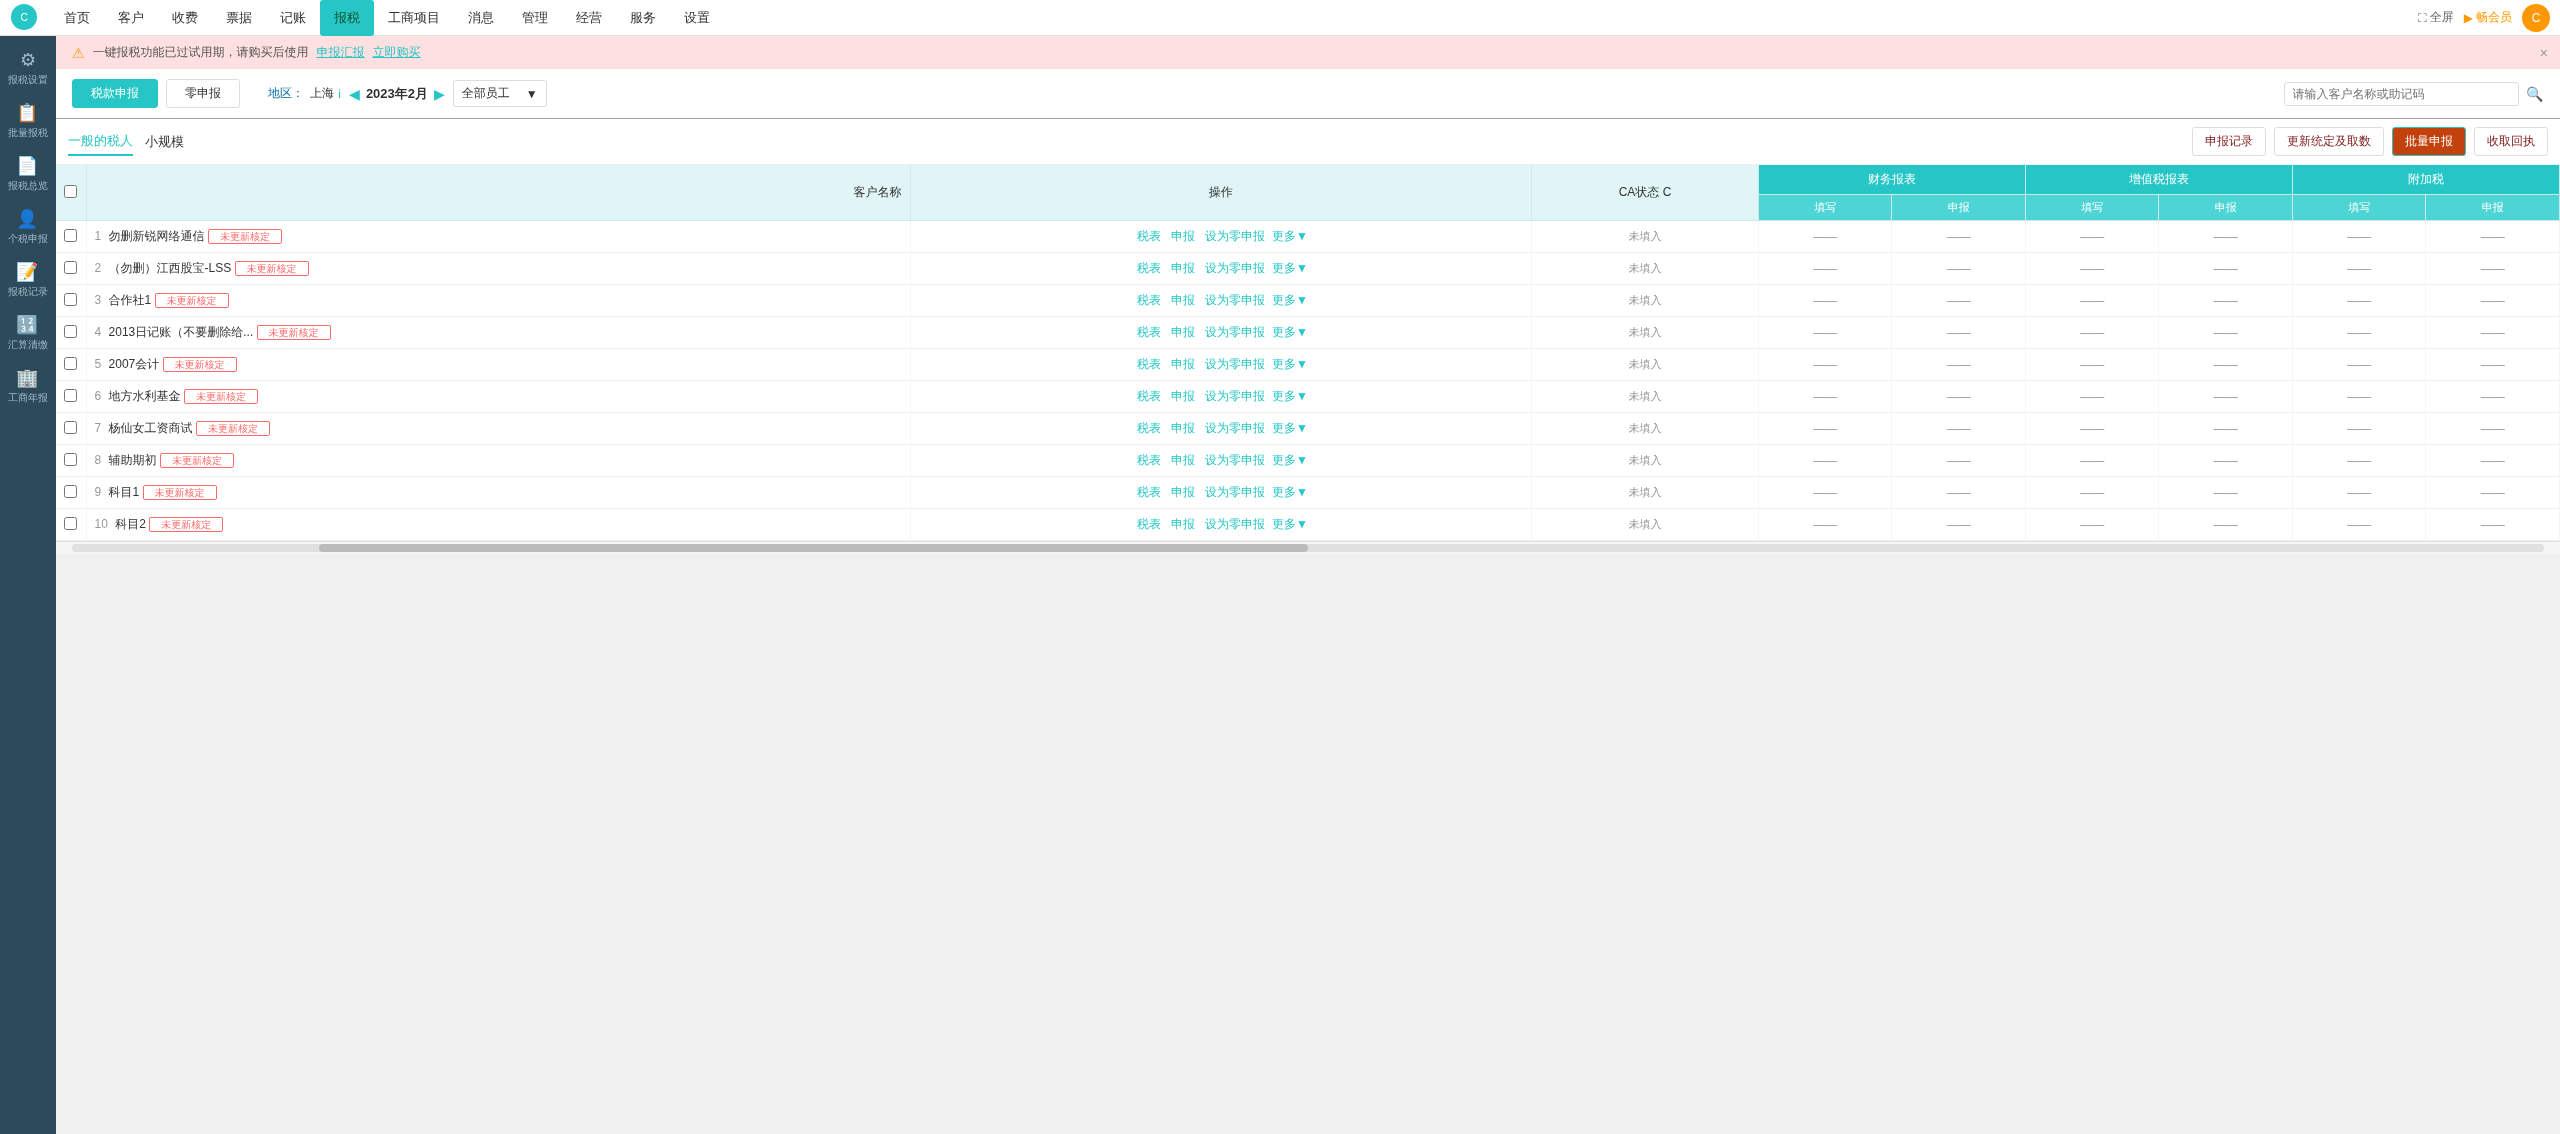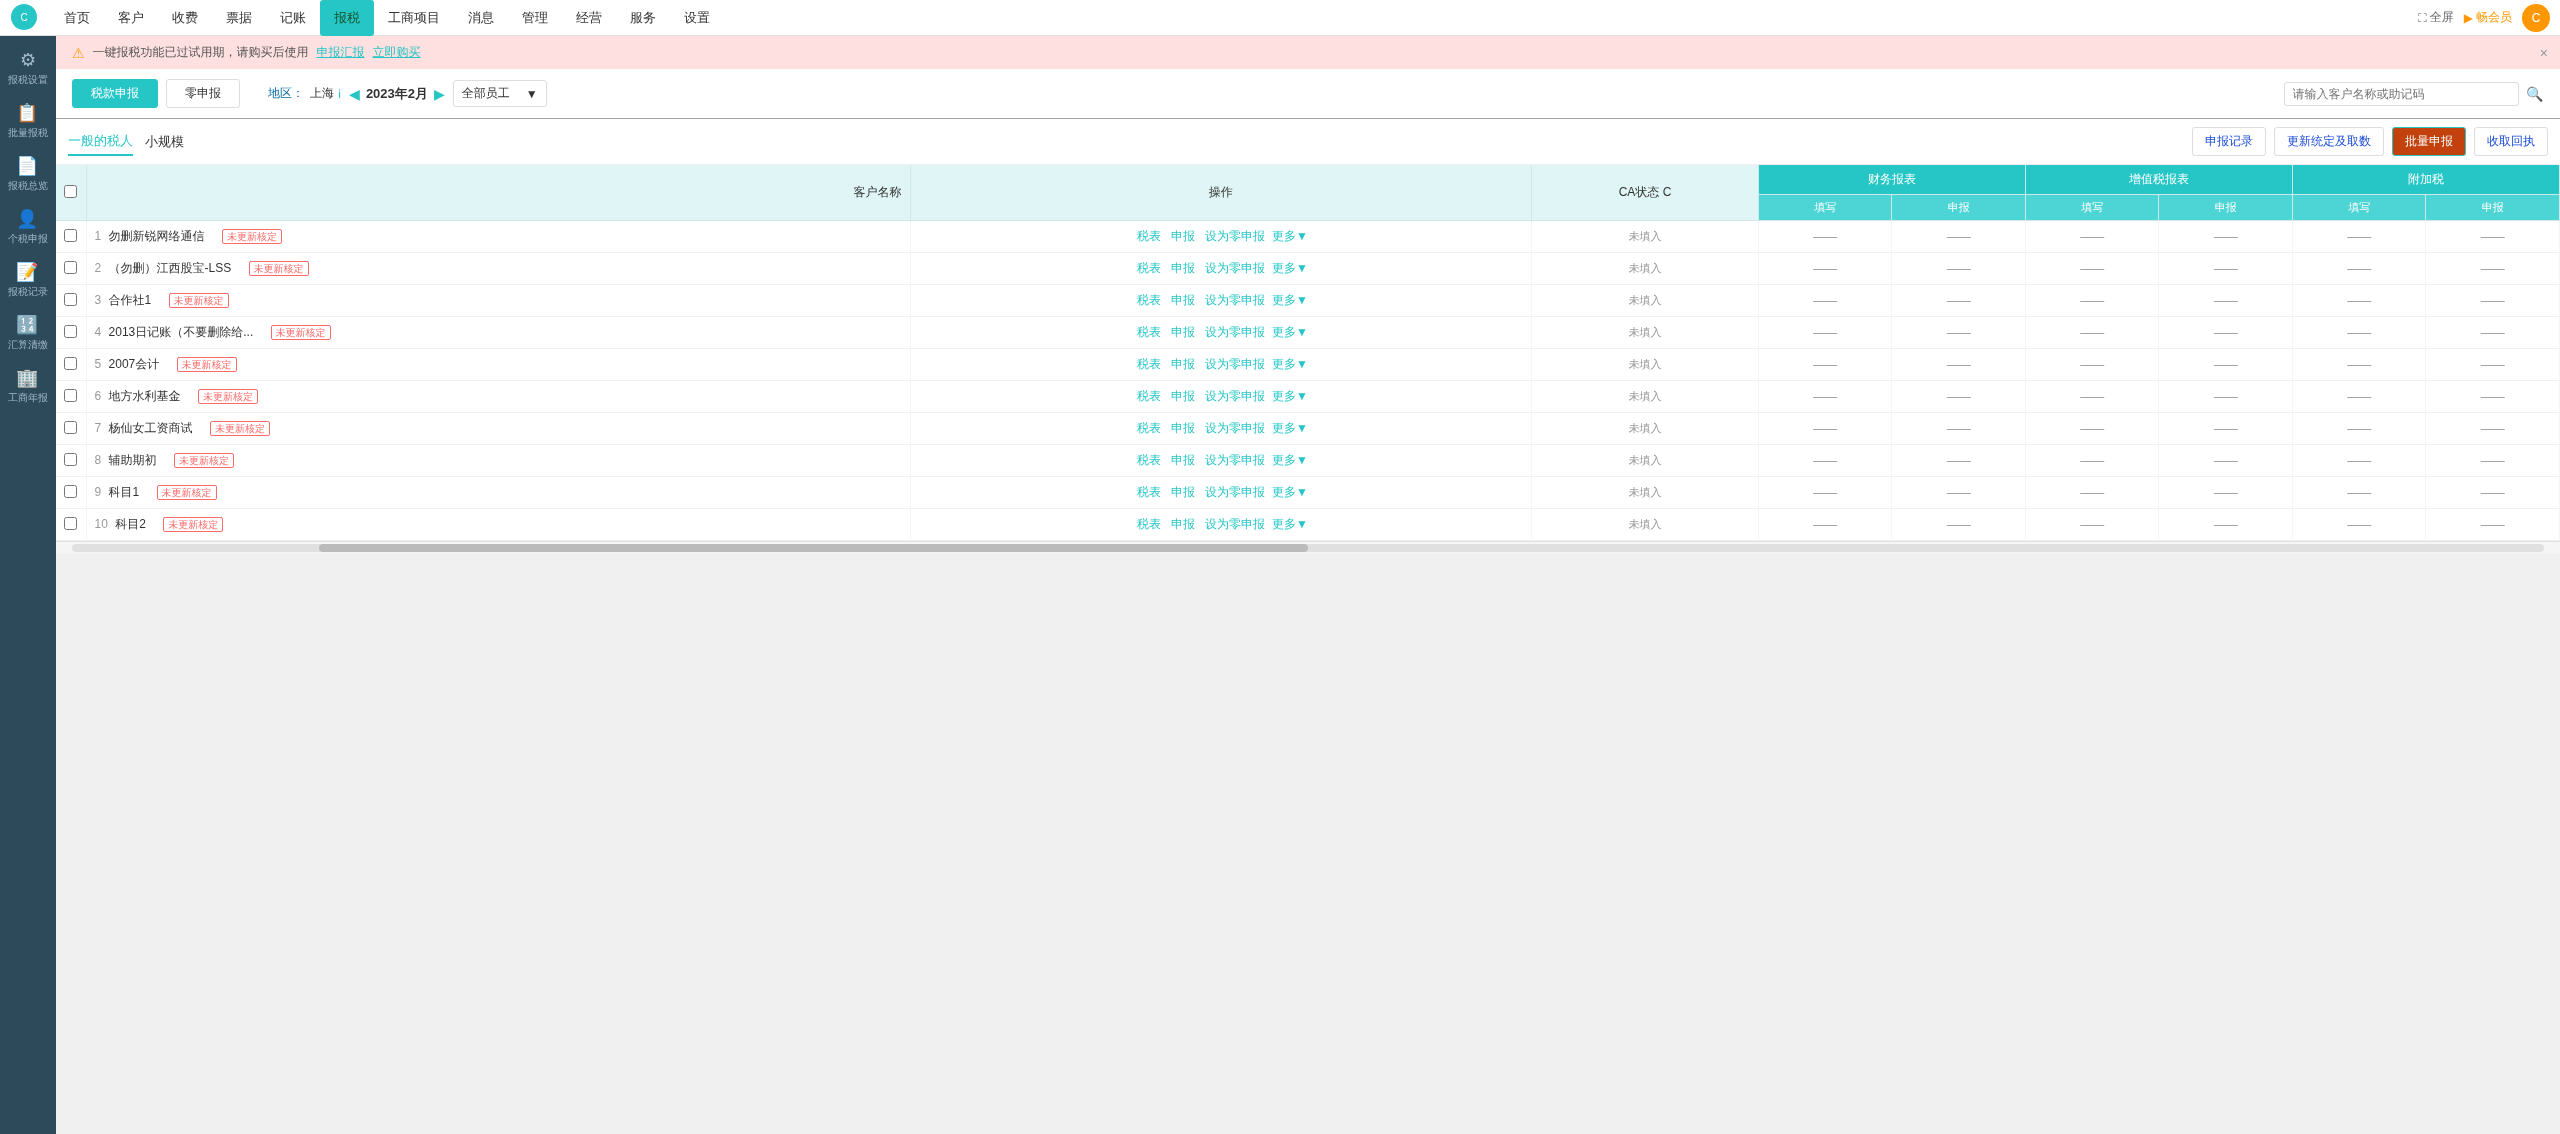--- a/index.html
+++ b/index.html
@@ -52,35 +52,35 @@
     .staff-select { border: 1px solid #ddd; border-radius: 3px; padding: 4px 8px; font-size: 12px; color: #333; cursor: pointer; display: flex; align-items: center; gap: 16px; min-width: 90px; background: #fff; }
     .spacer { flex: 1; }
     .search-input { border: 1px solid #ddd; border-radius: 3px; padding: 4px 8px; font-size: 12px; width: 235px; outline: none; }
     .search-btn { background: none; border: none; cursor: pointer; color: #999; font-size: 14px; }
 
     
     .type-tabs { display: flex; align-items: center; padding: 8px 12px; gap: 12px; border-bottom: 1px solid #f0f0f0; }
     .type-tab { font-size: 13px; color: #333; cursor: pointer; padding: 4px 0; }
     .type-tab.active { color: #26c6c6; border-bottom: 2px solid #26c6c6; }
     .type-tabs-right { margin-left: auto; display: flex; gap: 8px; }
-    .action-btn { padding: 5px 12px; border-radius: 3px; border: 1px solid #ddd; background: #fff; cursor: pointer; font-size: 12px; color: #1d4ed8; }
+    .action-btn { padding: 5px 12px; border-radius: 3px; border: 1px solid #ddd; background: #fff; cursor: pointer; font-size: 12px; color: #7f1d1d; }
     .action-btn.primary { background: #c2410c; color: #fff; border-color: #26c6c6; }
 
     
     .table-wrapper { overflow-x: auto; }
     table { width: 100%; border-collapse: collapse; font-size: 12px; }
     table thead tr { background: #e0f5f5; }
     table thead th { padding: 8px 8px; text-align: center; color: #333; font-weight: normal; border-bottom: 1px solid #d0e8e8; border-right: 1px solid #d0e8e8; white-space: nowrap; }
     table thead th.left { text-align: right; }
     table tbody tr { border-bottom: 1px solid #f0f0f0; }
     table tbody td { padding: 7px 8px; text-align: center; color: #444; border-right: 1px solid #f5f5f5; white-space: nowrap; }
     table tbody td.left { text-align: left; }
     .checkbox-cell { width: 30px; }
     .client-name { color: #333; text-align: left; }
-    .tag-unverified { background: #fff; color: #ff6b6b; border: 1px solid #ff6b6b; border-radius: 2px; padding: 1px 4px; font-size: 10px; margin-left: 14px; white-space: nowrap; }
+    .tag-unverified { background: #fff; color: #ff6b6b; border: 1px solid #ff6b6b; border-radius: 2px; padding: 1px 11px; font-size: 10px; margin-left: 0; white-space: nowrap; }
     .op-link { color: #26c6c6; cursor: pointer; margin: 0 3px; }
     .op-more { color: #26c6c6; cursor: pointer; }
     .ca-status { color: #999; font-size: 11px; }
     .dash { color: #999; }
     .teal-header { background: #26c6c6; color: #fff; }
     .group-header-row th { padding: 6px 8px; }
     .sub-header-row th { padding: 5px 8px; font-size: 11px; }
 
     
     .scroll-bar-row { padding: 4px 0; background: #f5f5f5; border-top: 1px solid #e0e0e0; display: flex; align-items: center; }

